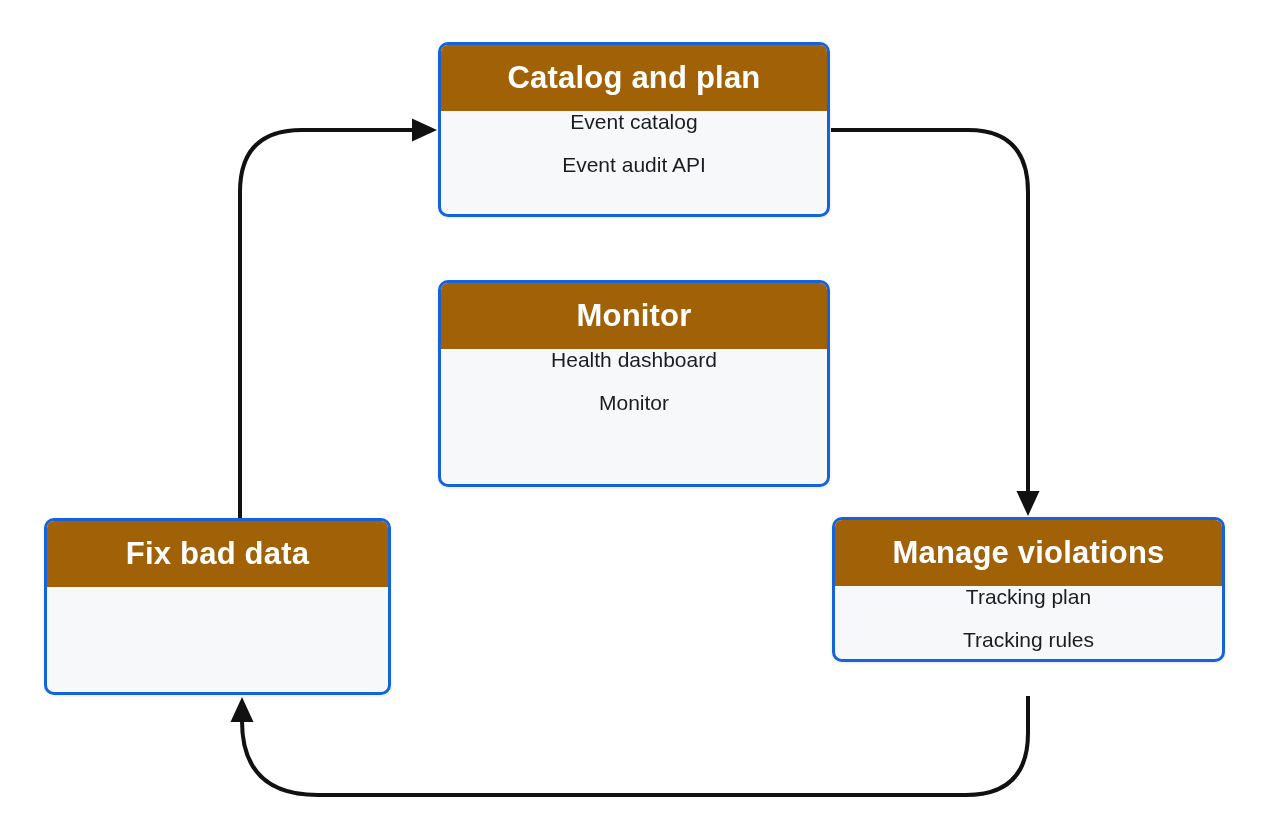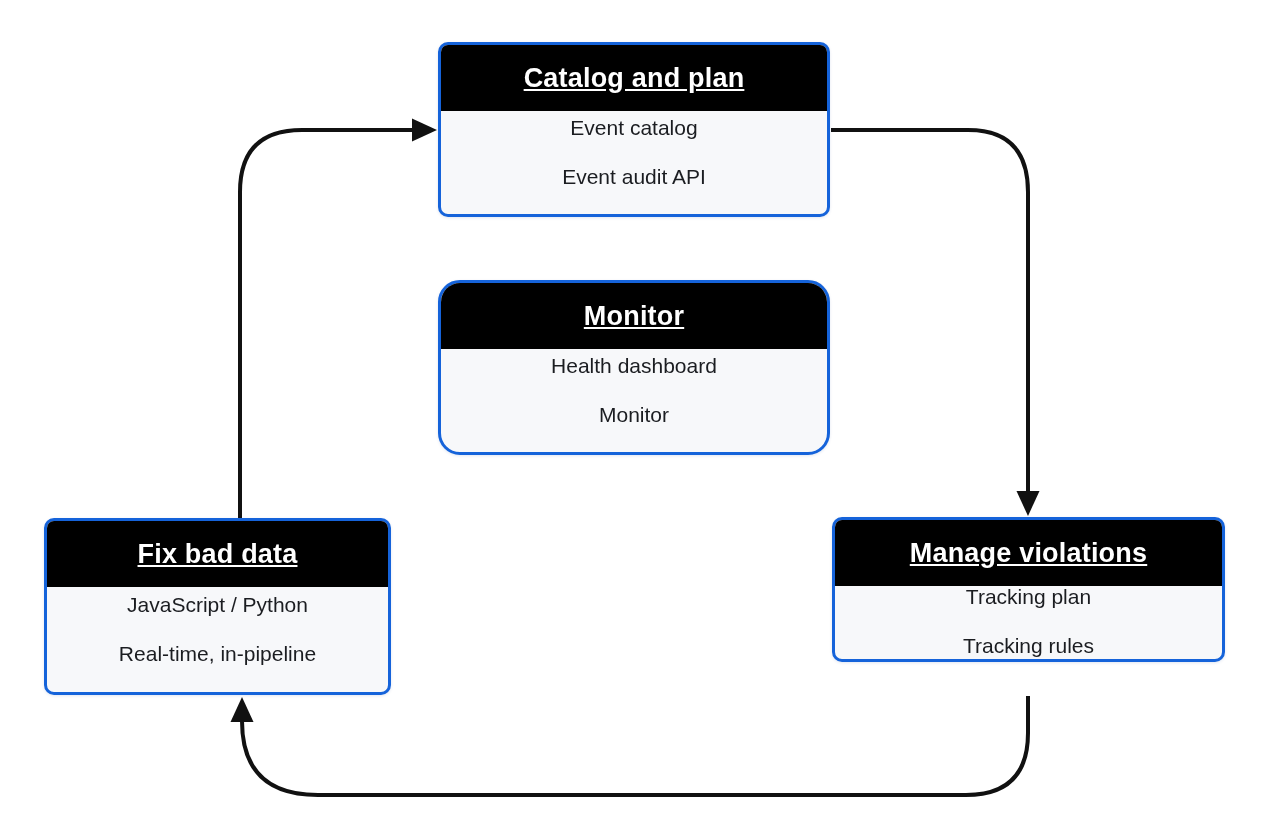--- a/index.html
+++ b/index.html
@@ -28,50 +28,48 @@
     border: 3px solid #1563da;
     border-radius: 10px;
     background: #f7f8fa;
     box-sizing: border-box;
     overflow: hidden;
     box-shadow: 0 1px 3px rgba(20, 60, 140, 0.12);
     display: flex;
     flex-direction: column;
   }
   .node-header {
-    background: #000000;
+    background: #a16207;
     color: #ffffff;
-    font-size: 27px;
+    font-size: 31px;
     font-weight: bold;
     letter-spacing: 0.2px;
     display: flex;
     align-items: center;
     justify-content: center;
     height: 66px;
     flex: 0 0 auto;
-    text-decoration: underline;
   }
   .node-body {
     flex: 1 1 auto;
     display: flex;
     flex-direction: column;
     align-items: center;
-    justify-content: center;
-    gap: 27px;
+    gap: 21px;
     padding-bottom: 20px;
   }
   .node-item {
     color: #1b1d21;
     font-size: 21px;
     line-height: 22px;
     text-align: center;
   }
   
   .node-catalog { left: 438px; top: 42px;  width: 392px; height: 175px; }
-  .node-monitor { left: 438px; top: 280px; width: 392px; height: 175px; border-radius: 22px; }
+  .node-monitor { left: 438px; top: 280px; width: 392px; height: 207px; }
   .node-fix     { left: 44px;  top: 518px; width: 347px; height: 177px; }
   .node-manage  { left: 832px; top: 517px; width: 393px; height: 145px; }
 </style>
 </head>
 <body>
 
 <div class="canvas">
 
   <svg class="arrow-layer" viewBox="0 0 1271 837" xmlns="http://www.w3.org/2000/svg">
 
@@ -102,24 +100,20 @@
   <div class="node node-monitor">
     <div class="node-header">Monitor</div>
     <div class="node-body">
       <div class="node-item">Health dashboard</div>
       <div class="node-item">Monitor</div>
     </div>
   </div>
 
   <div class="node node-fix">
     <div class="node-header">Fix bad data</div>
-    <div class="node-body">
-      <div class="node-item">JavaScript / Python</div>
-      <div class="node-item">Real-time, in-pipeline</div>
-    </div>
   </div>
 
   <div class="node node-manage">
     <div class="node-header">Manage violations</div>
     <div class="node-body">
       <div class="node-item">Tracking plan</div>
       <div class="node-item">Tracking rules</div>
     </div>
   </div>
 

